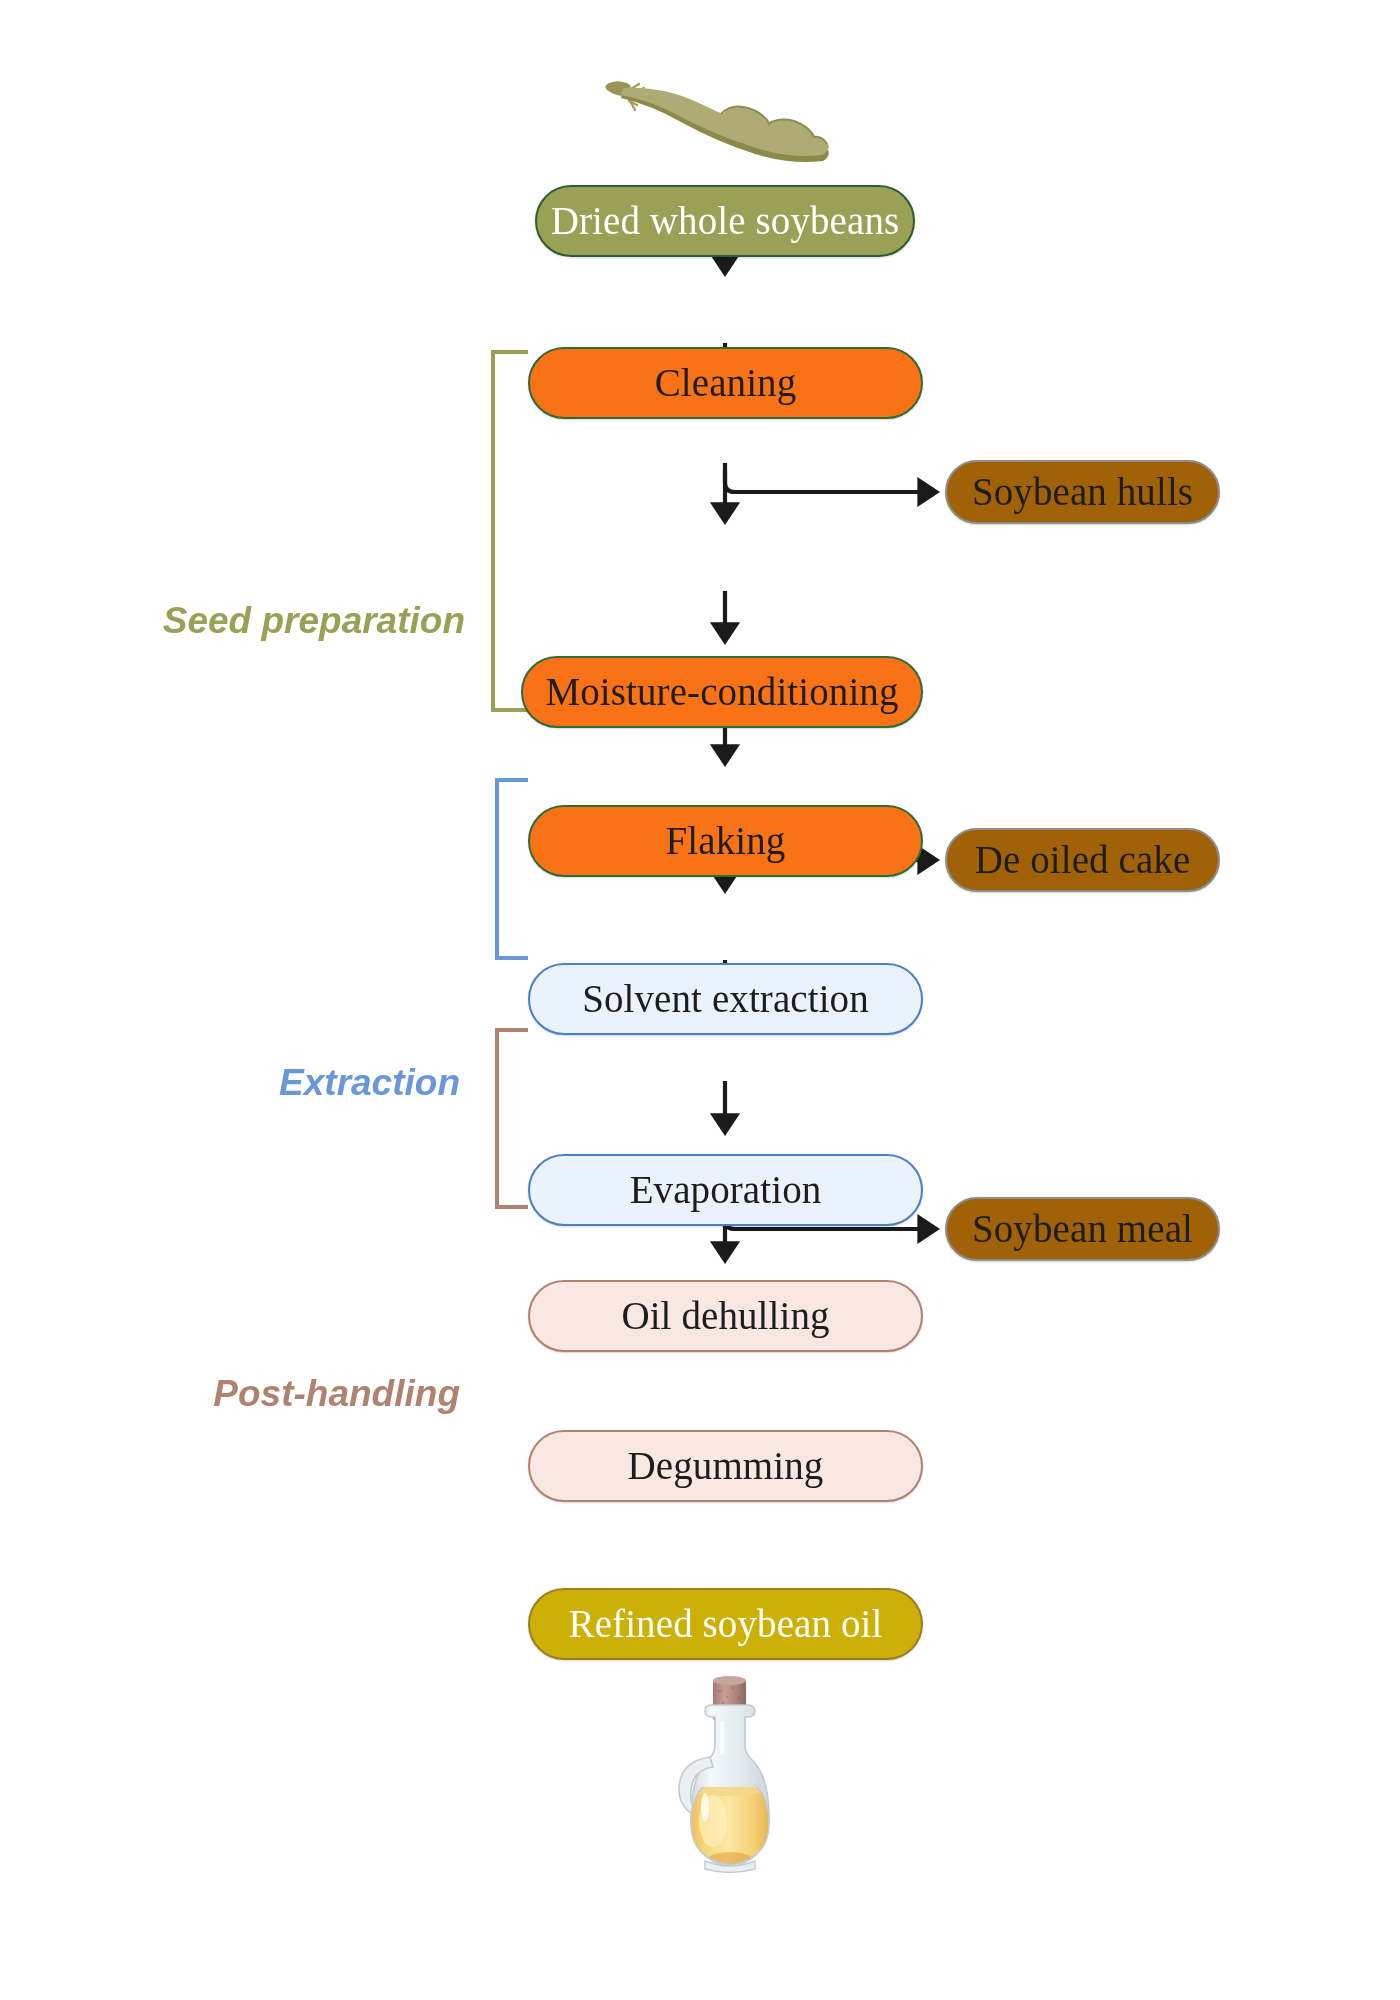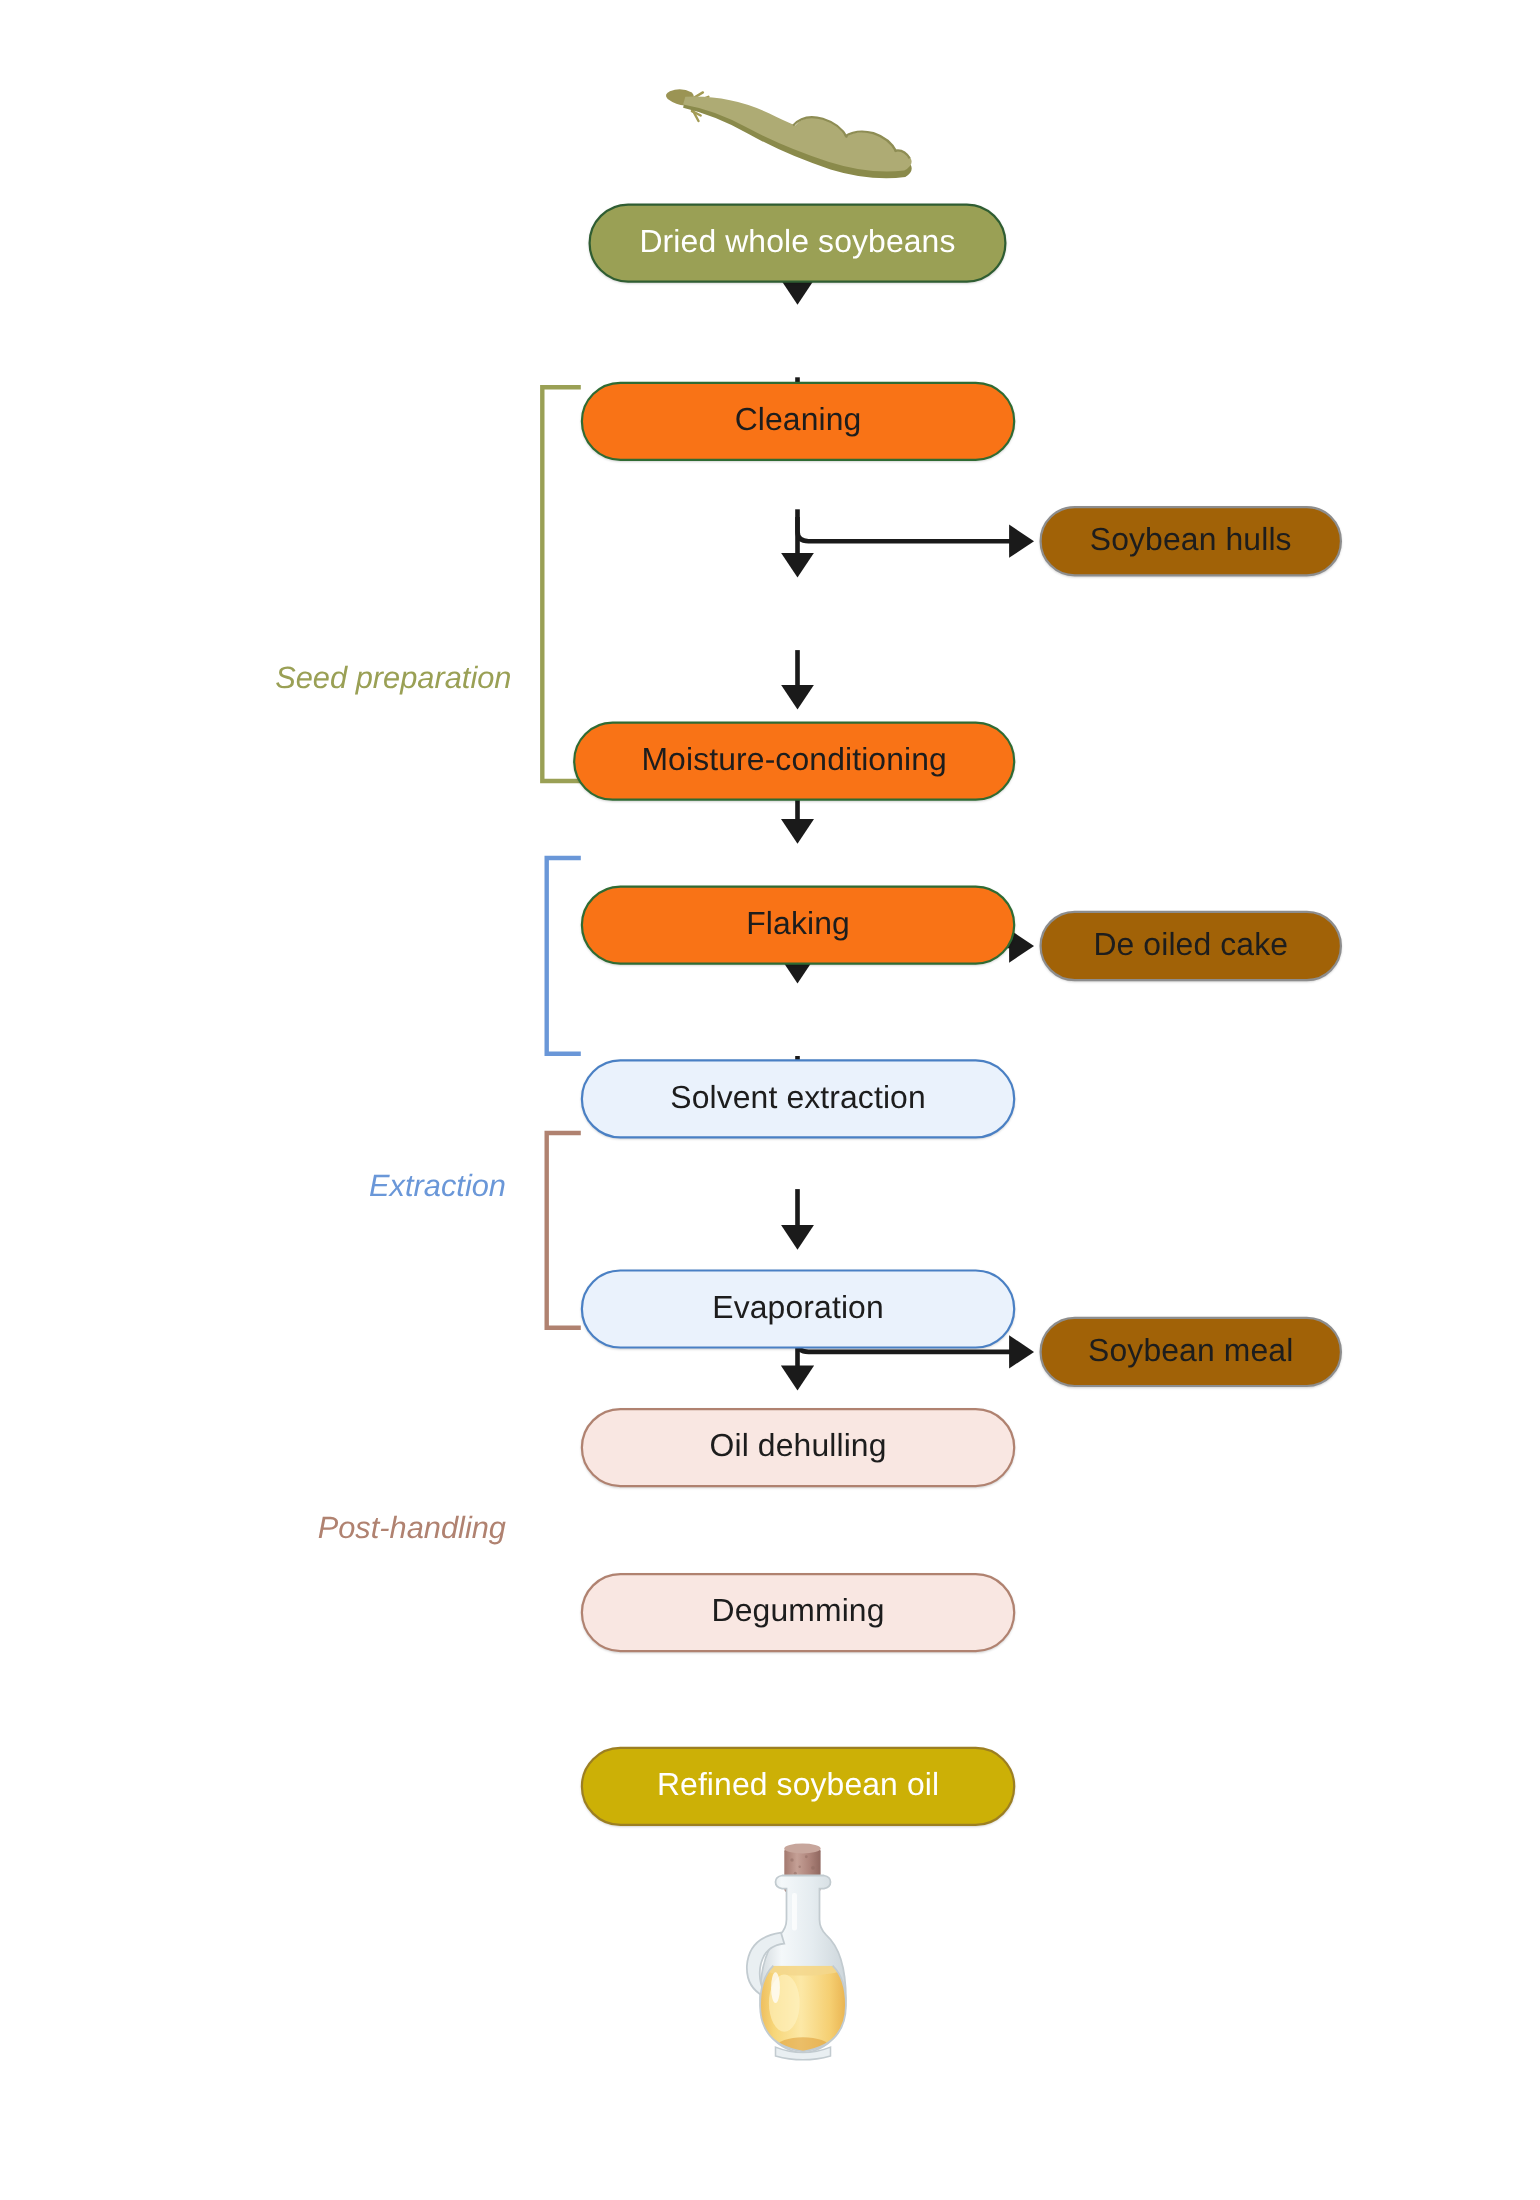--- a/index.html
+++ b/index.html
@@ -20,25 +20,26 @@
 
   
   .node {
     position: absolute;
     box-sizing: border-box;
     display: flex;
     align-items: center;
     justify-content: center;
     text-align: center;
     border-radius: 999px;
-    font-size: 29px;
+    font-size: 39px;
     line-height: 1.1;
     letter-spacing: 0.1px;
     white-space: nowrap;
     box-shadow: 0 1px 2px rgba(0,0,0,0.16);
+    font-family: Liberation Serif, serif;
   }
   .node-start {
     background: #9aa055;
     border: 2.5px solid #2f5d32;
     color: #ffffff;
   }
   .node-green {
     background: #f97316;
     border: 2.5px solid #2f6b33;
     color: #1d1d1d;
@@ -60,22 +61,22 @@
   }
   .node-grey {
     background: #a16207;
     border: 2.5px solid #8d8d8d;
     color: #1d1d1d;
   }
 
   
   .group-label {
     position: absolute;
-    font-size: 28px;
-    font-weight: normal;
+    font-size: 37px;
+    font-weight: bold;
     font-style: italic;
     white-space: nowrap;
     text-align: right;
   }
 
   
   #wires {
     position: absolute;
     left: 0; top: 0;
     width: 1400px; height: 2000px;

